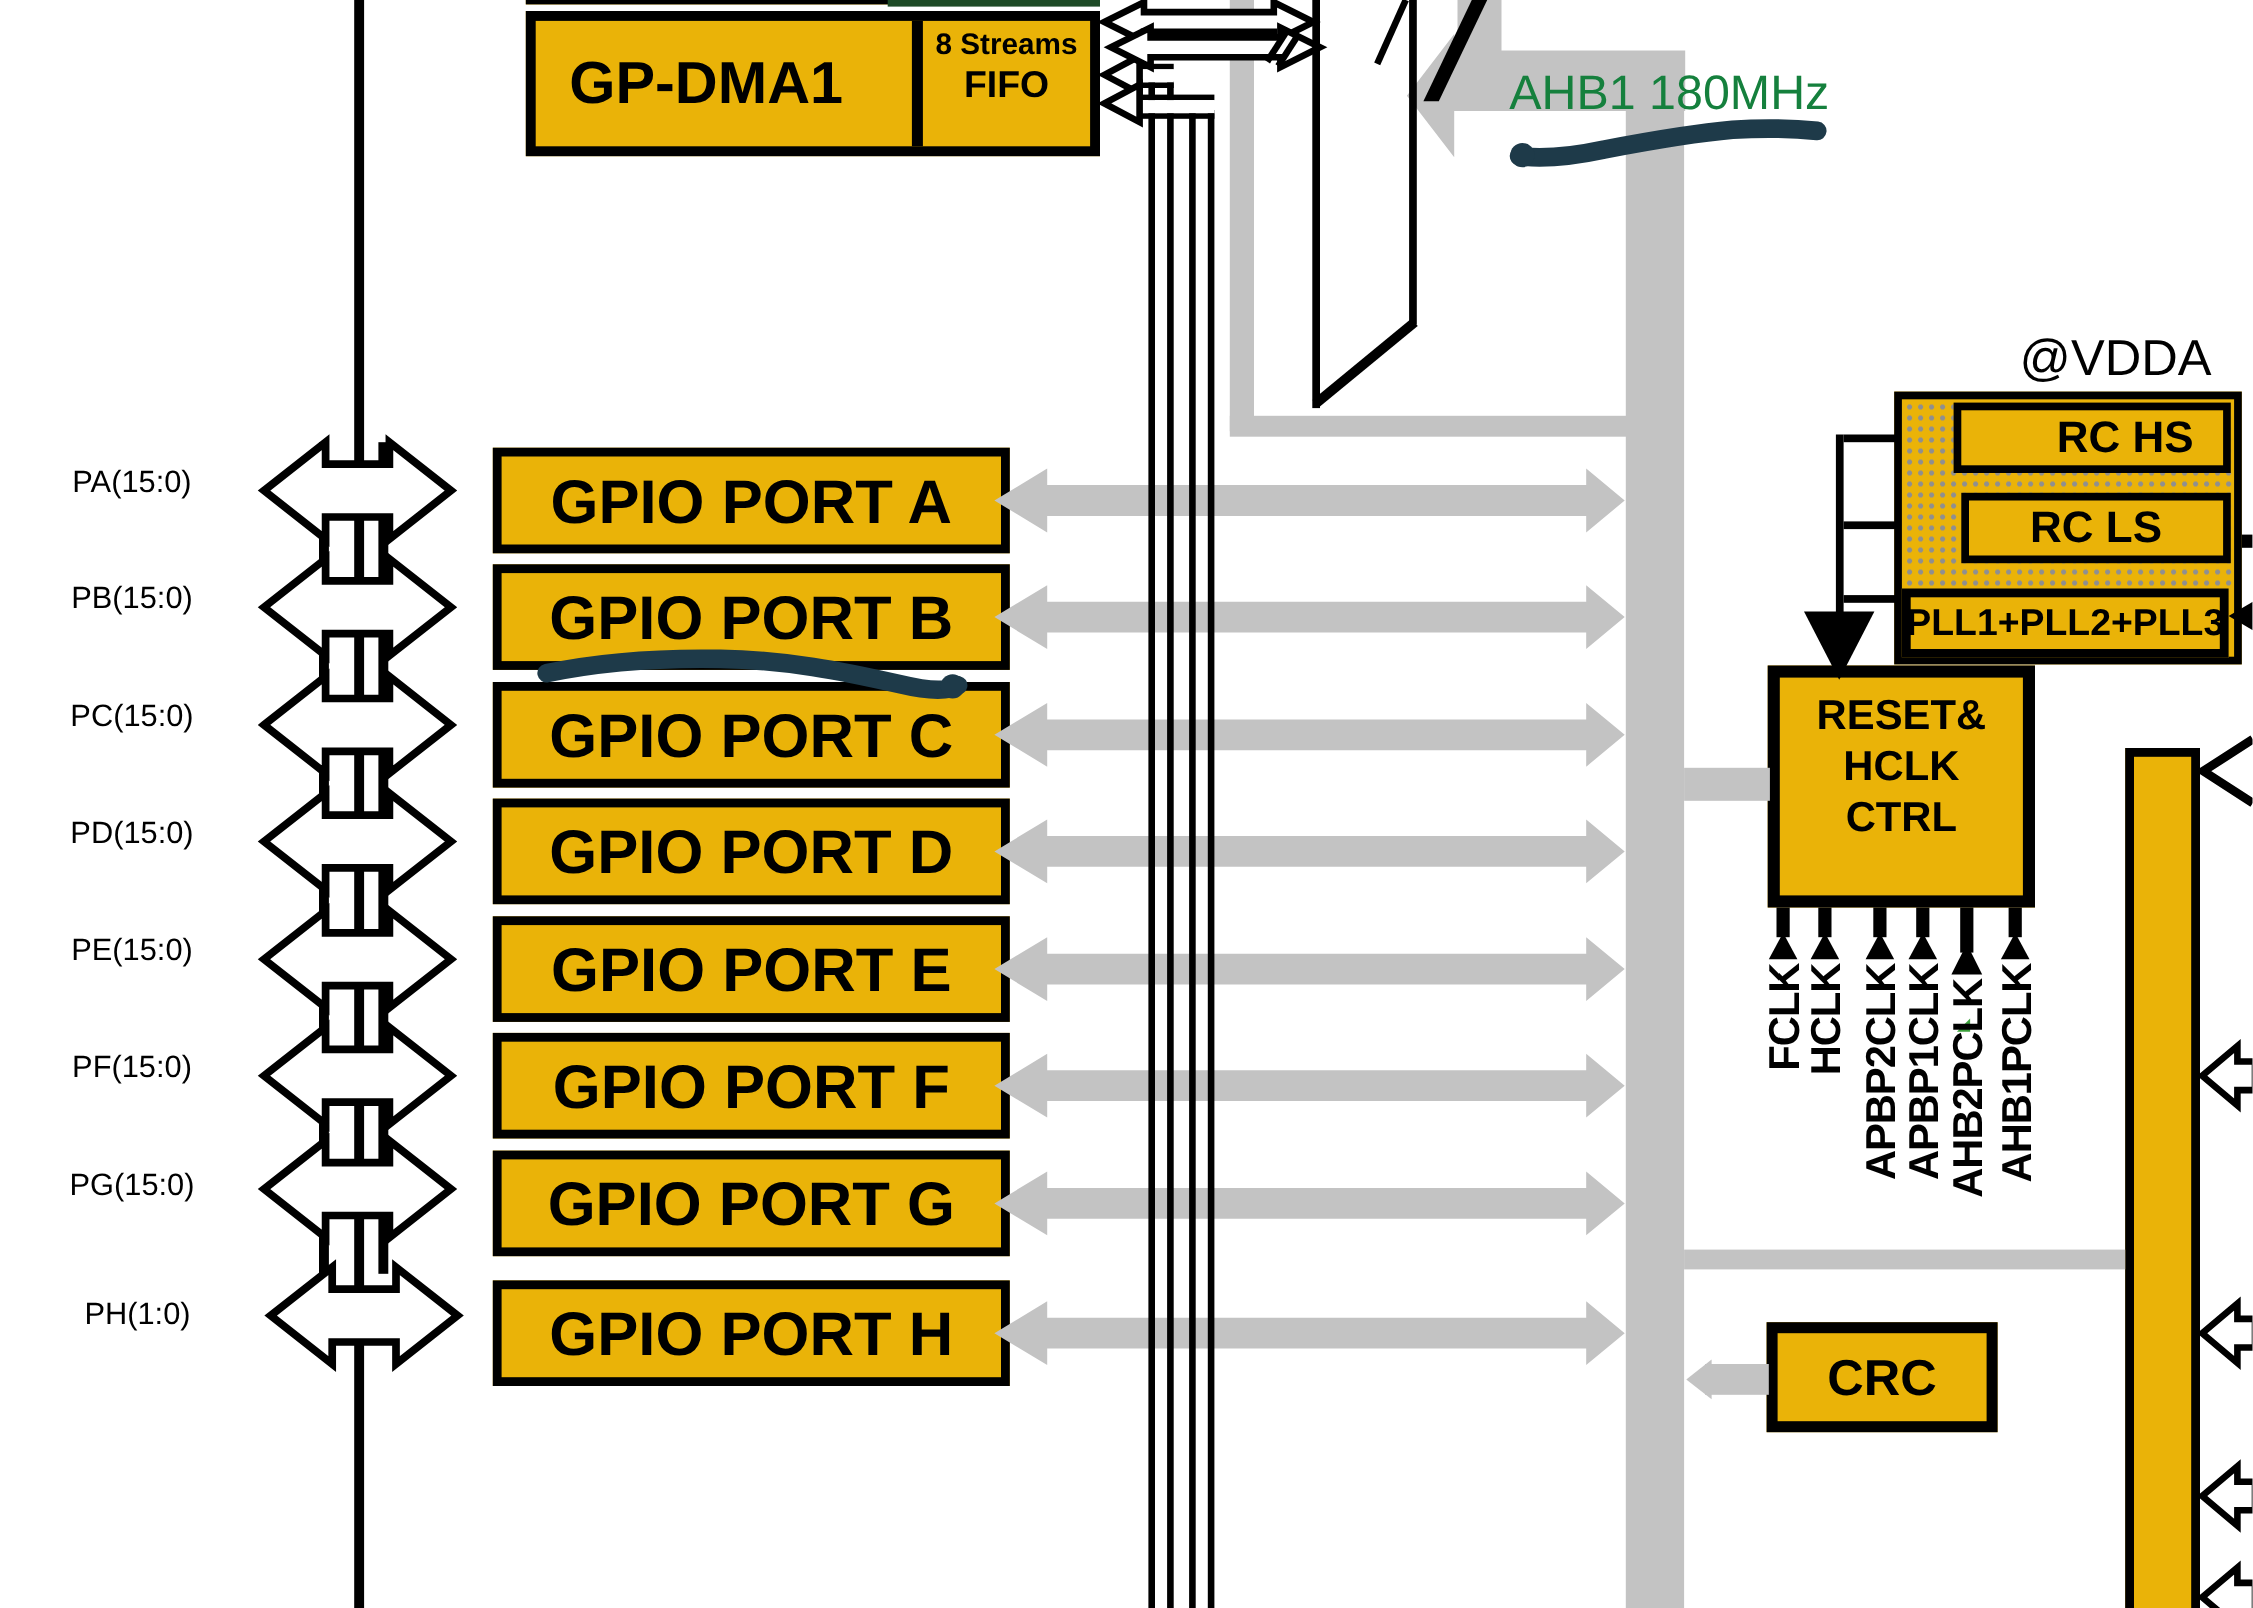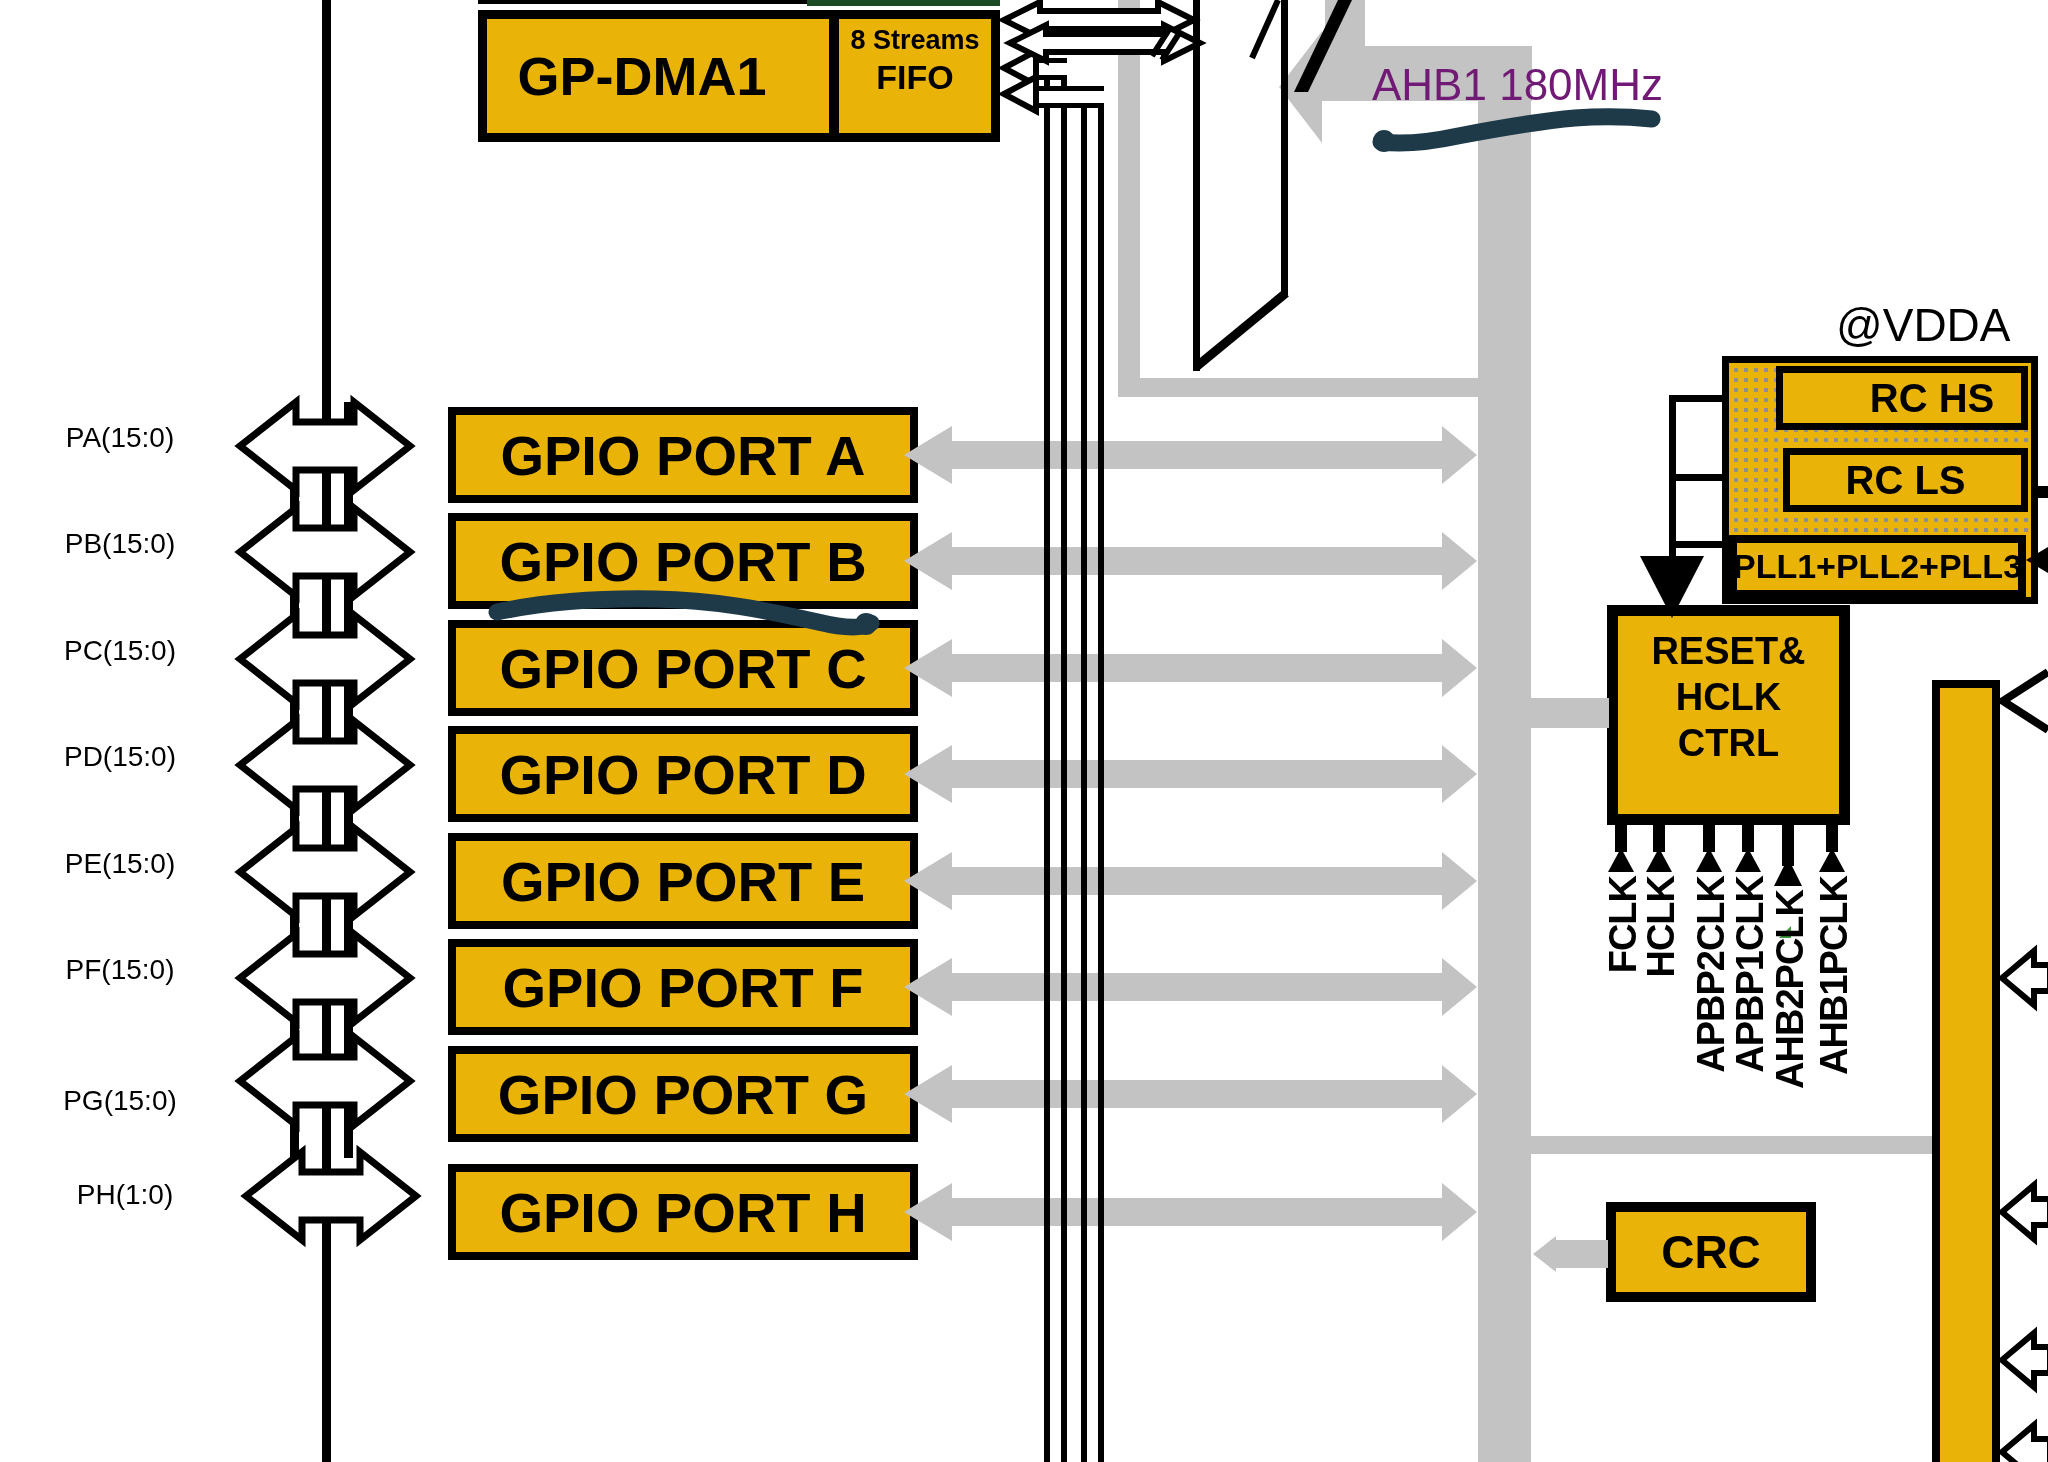--- a/index.html
+++ b/index.html
@@ -65,24 +65,24 @@
   <div class="box gpio-box center" style="top:1164px;">
     <span>GPIO PORT H</span>
     </div>
 
   <div class="port-label" style="top:422px;">PA(15:0)</div>
   <div class="port-label" style="top:528px;">PB(15:0)</div>
   <div class="port-label" style="top:635px;">PC(15:0)</div>
   <div class="port-label" style="top:741px;">PD(15:0)</div>
   <div class="port-label" style="top:848px;">PE(15:0)</div>
   <div class="port-label" style="top:954px;">PF(15:0)</div>
-  <div class="port-label" style="top:1061px;margin-top:24px;">PG(15:0)</div>
+  <div class="port-label" style="top:1061px;">PG(15:0)</div>
   <div class="port-label" style="top:1179px;width:250px;">PH(1:0)</div>
 
-  <div class="label" style="left:1372px;top:60px;font-size:44px;color:#701a75;">AHB1 180MHz</div>
+  <div class="label" style="left:1372px;top:60px;font-size:44px;color:#15803d;">AHB1 180MHz</div>
 
   <div class="label" style="left:1836px;top:298px;font-size:46px;">@VDDA</div>
   <div class="box" style="left:1722px;top:356px;width:316px;height:248px;border-width:7px;"></div>
   <div class="dots" style="left:1729px;top:363px;width:302px;height:172px;"></div>
   <div class="box center" style="left:1776px;top:366px;width:252px;height:64px;border-width:7px;font-size:40px;font-weight:700;z-index:4;">
     <span style="margin-left:60px;">RC HS</span>
     </div>
   <div class="box center" style="left:1783px;top:448px;width:245px;height:64px;border-width:7px;font-size:40px;font-weight:700;z-index:4;">
     <span>RC LS</span>
     </div>

